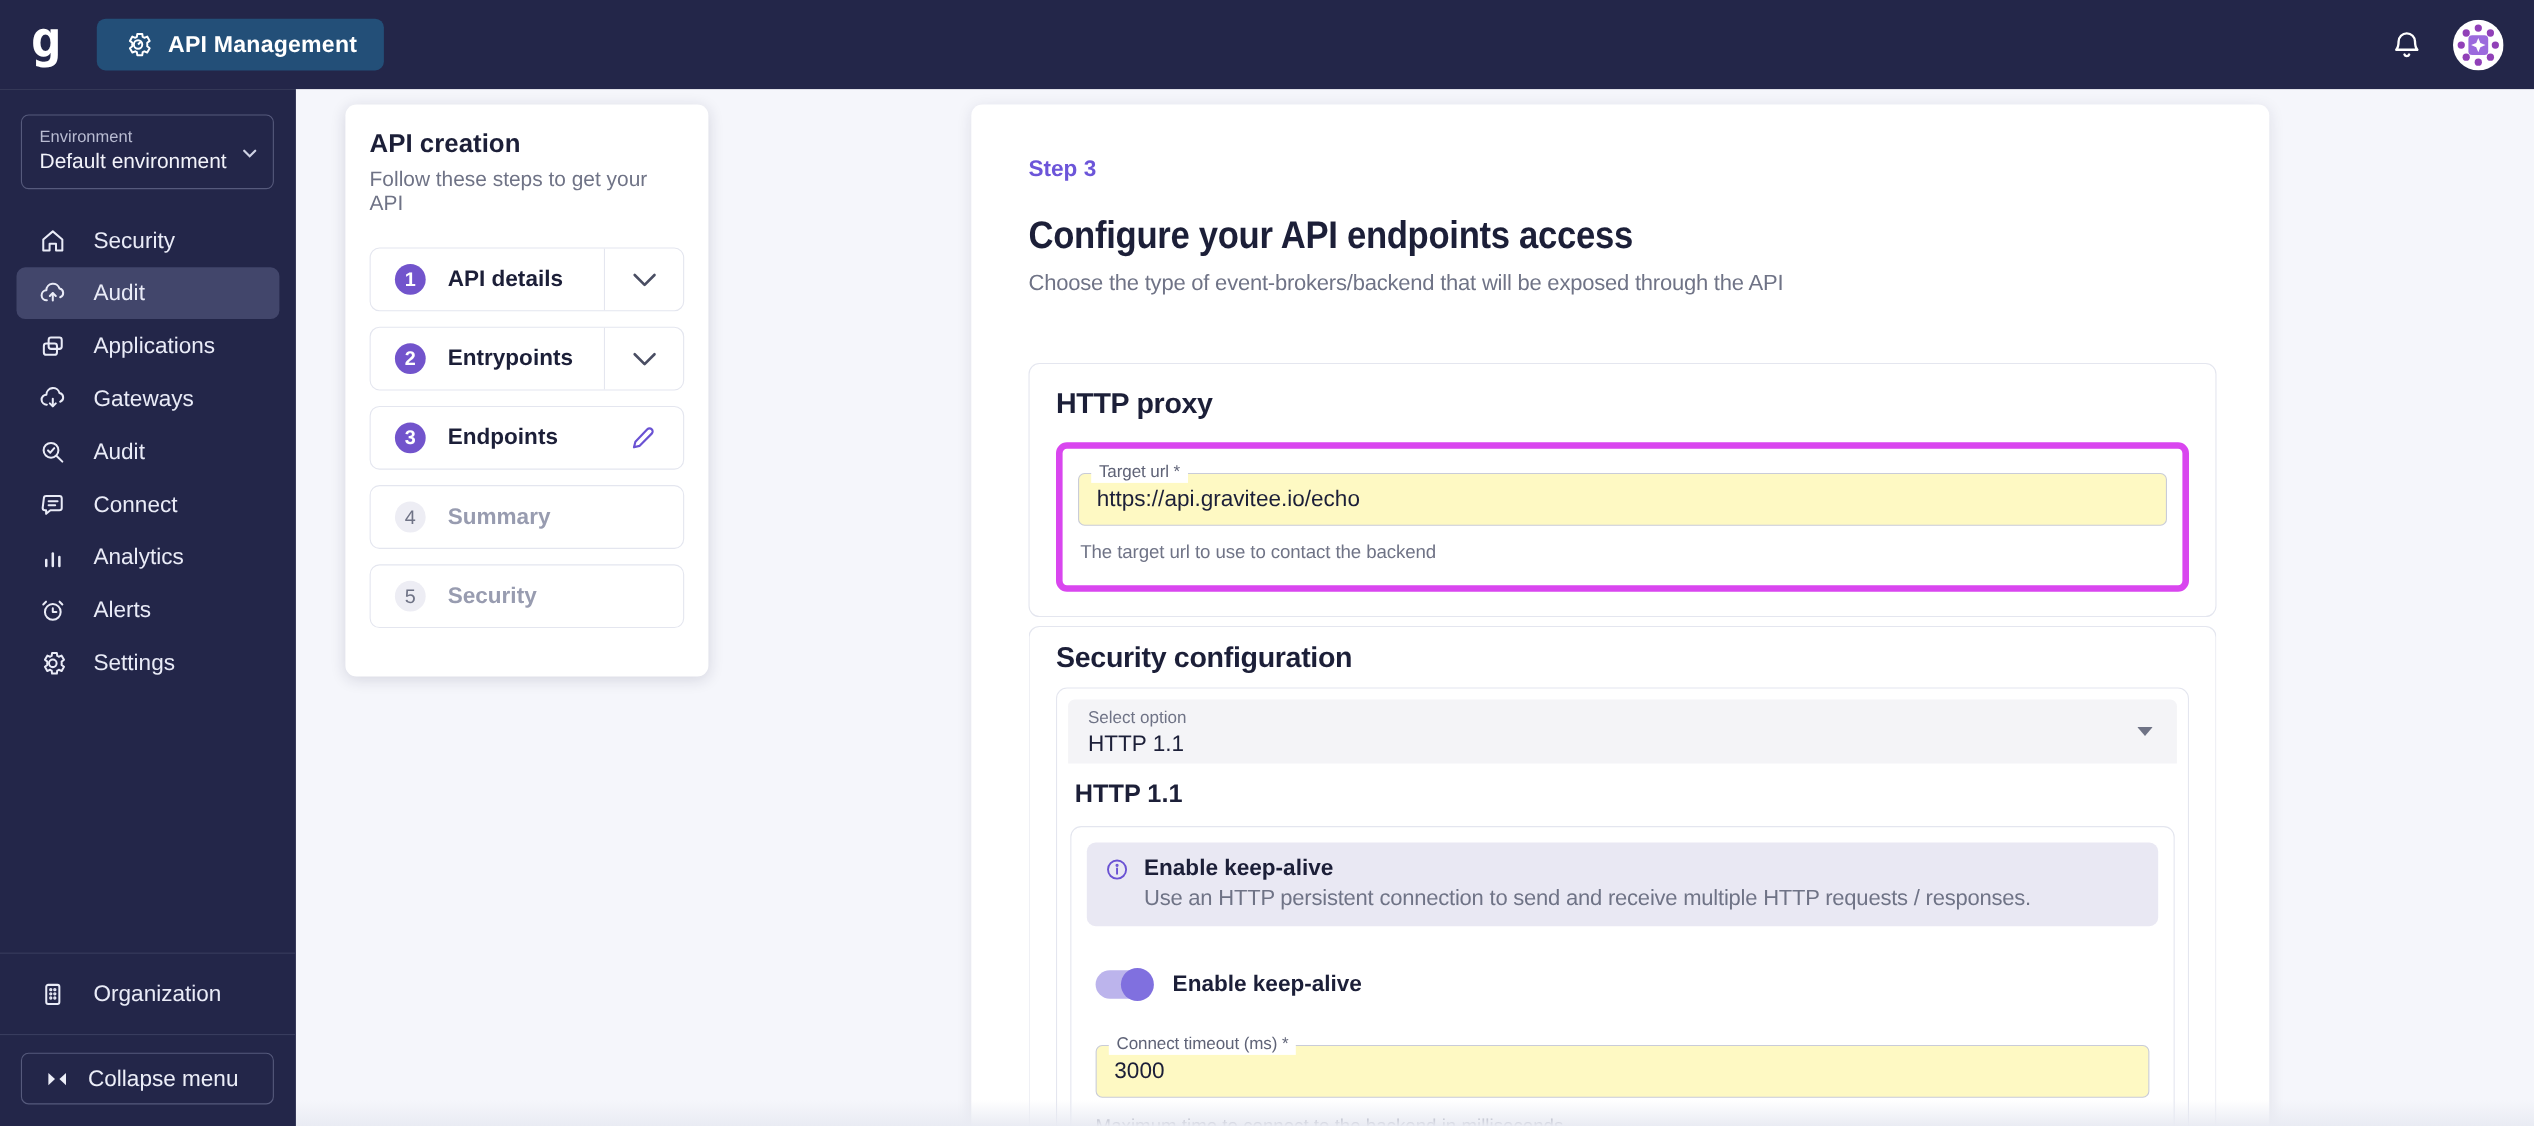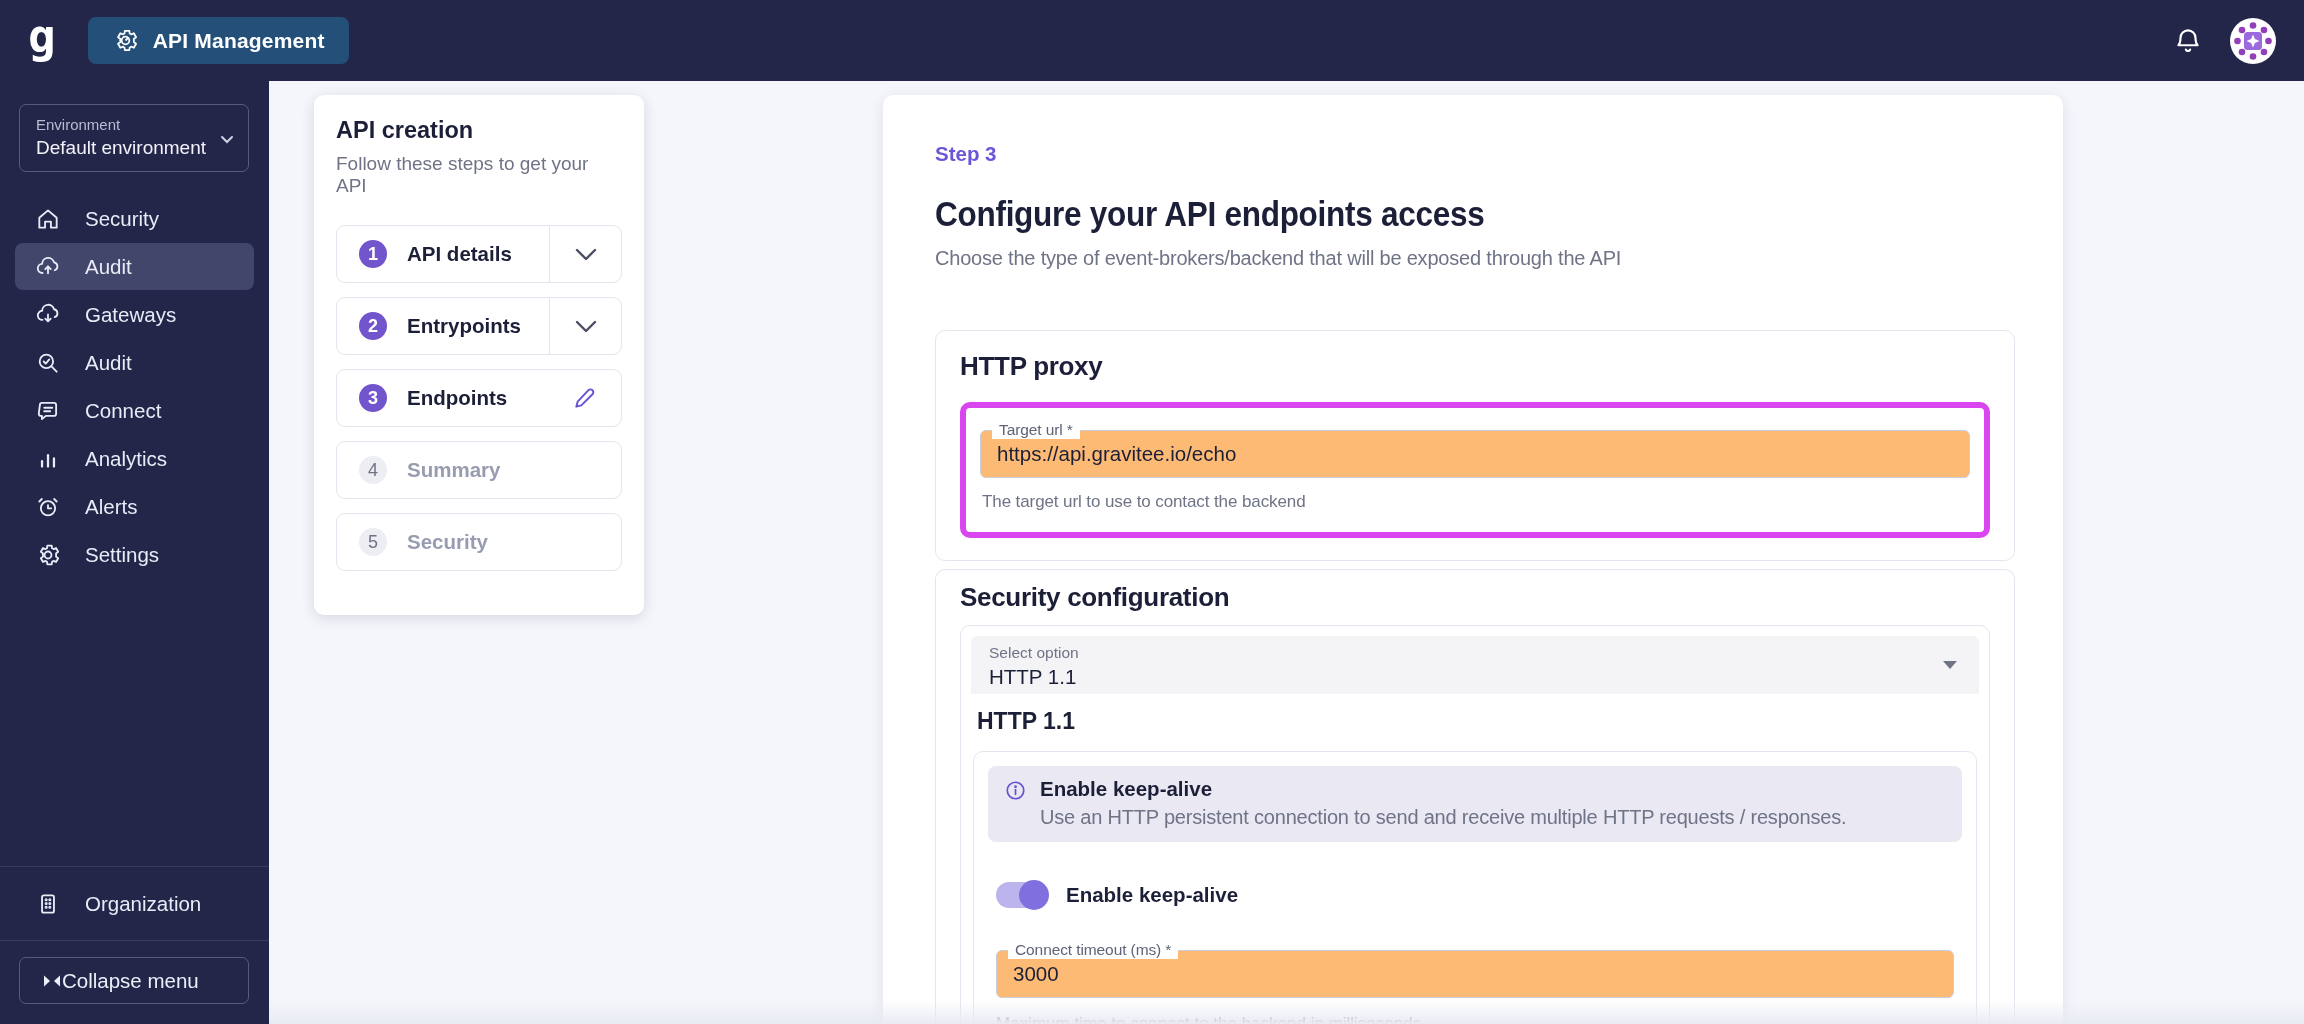--- a/index.html
+++ b/index.html
@@ -51,21 +51,21 @@
     gap: 24px; padding-left: 20px; color: #e9ebf7; cursor: pointer;
     border-radius: 8px; font-size: 20.5px;
   }
   .nav-item svg { flex: 0 0 auto; }
   .nav-item.active { background: #42466b; }
   .sidebar-spacer { flex: 1; }
   .side-divider { height: 1px; background: #383c5e; margin: 0; }
   .collapse-btn {
     margin: 16px 20px 20px 19px; height: 47px; border: 1px solid #565a7c;
     border-radius: 7px; background: none; color: #eceef8; font-size: 20.5px;
-    display: flex; align-items: center; padding-left: 22px; cursor: pointer;
+    display: flex; align-items: center; gap: 18px; padding-left: 22px; cursor: pointer;
     font-family: "Liberation Sans", sans-serif;
   }
 
   
   .content {
     position: absolute; top: 81px; left: 269px; width: 2035px; height: 943px;
     background: #f5f6fb; overflow: hidden;
   }
 
   
@@ -113,21 +113,21 @@
 
   .field-wrap { border: 6px solid #d946ef; border-radius: 10px; margin-top: 20px; padding: 22px 14px 20px; }
   .outlined-field { position: relative; }
   .outlined-field .float-label {
     position: absolute; top: -9px; left: 12px; background: #fff; padding: 0 7px;
     font-size: 15.5px; color: #5f6377; z-index: 2; letter-spacing: -.1px;
   }
   .outlined-field input {
     width: 100%; height: 48px; border: 1px solid #c9ccd9; border-radius: 6px;
     font-family: "Liberation Sans", sans-serif; font-size: 20.5px; color: #1c1f38;
-    padding: 0 16px; background: #fdba74; outline: none;
+    padding: 0 16px; background: #fef9c3; outline: none;
   }
   .field-hint { margin-top: 14px; margin-left: 2px; font-size: 17px; color: #6f7386; letter-spacing: -.1px; }
 
   .security-card { margin-top: 8px; padding: 12px 24px 24px; border-bottom: none; border-bottom-left-radius: 0; border-bottom-right-radius: 0; }
   .inner-card { border: 1px solid #e4e6ef; border-radius: 10px; margin-top: 12px; padding: 10px 10px 24px; }
 
   .filled-select {
     background: #f4f4f7; border-radius: 6px 6px 0 0; height: 58px;
     padding: 8px 18px; position: relative; cursor: pointer;
   }
@@ -221,20 +221,27 @@
     </div>
     <div class="nav-item active">
       <svg width="26" height="26" viewBox="0 0 24 24" fill="none" stroke="currentColor" stroke-width="1.7" stroke-linecap="round" stroke-linejoin="round">
           <path d="M7 17.5a4.2 4.2 0 0 1-.4-8.4 5.6 5.6 0 0 1 11-1.4 3.8 3.8 0 0 1 .6 7.3"></path>
           <path d="M12 17.8v-6"></path>
           <path d="M9.5 13.9 12 11.4l2.5 2.5"></path>
         </svg>
       <span>Audit</span>
     </div>
     <div class="nav-item">
+      <svg width="26" height="26" viewBox="0 0 24 24" fill="none" stroke="currentColor" stroke-width="1.7" stroke-linejoin="round">
+          <rect x="8.5" y="4.5" width="11" height="9.5" rx="2"></rect>
+          <rect x="4.5" y="9.5" width="11" height="9.5" rx="2"></rect>
+        </svg>
+      <span>Applications</span>
+    </div>
+    <div class="nav-item">
       <svg width="26" height="26" viewBox="0 0 24 24" fill="none" stroke="currentColor" stroke-width="1.7" stroke-linecap="round" stroke-linejoin="round">
           <path d="M7 16.5a4.2 4.2 0 0 1-.4-8.4 5.6 5.6 0 0 1 11-1.4 3.8 3.8 0 0 1 .6 7.3"></path>
           <path d="M12 11.5v6"></path>
           <path d="M9.5 15.4l2.5 2.5 2.5-2.5"></path>
         </svg>
       <span>Gateways</span>
     </div>
     <div class="nav-item">
       <svg width="26" height="26" viewBox="0 0 24 24" fill="none" stroke="currentColor" stroke-width="1.7" stroke-linecap="round" stroke-linejoin="round">
           <circle cx="10.5" cy="10.5" r="6.2"></circle>

